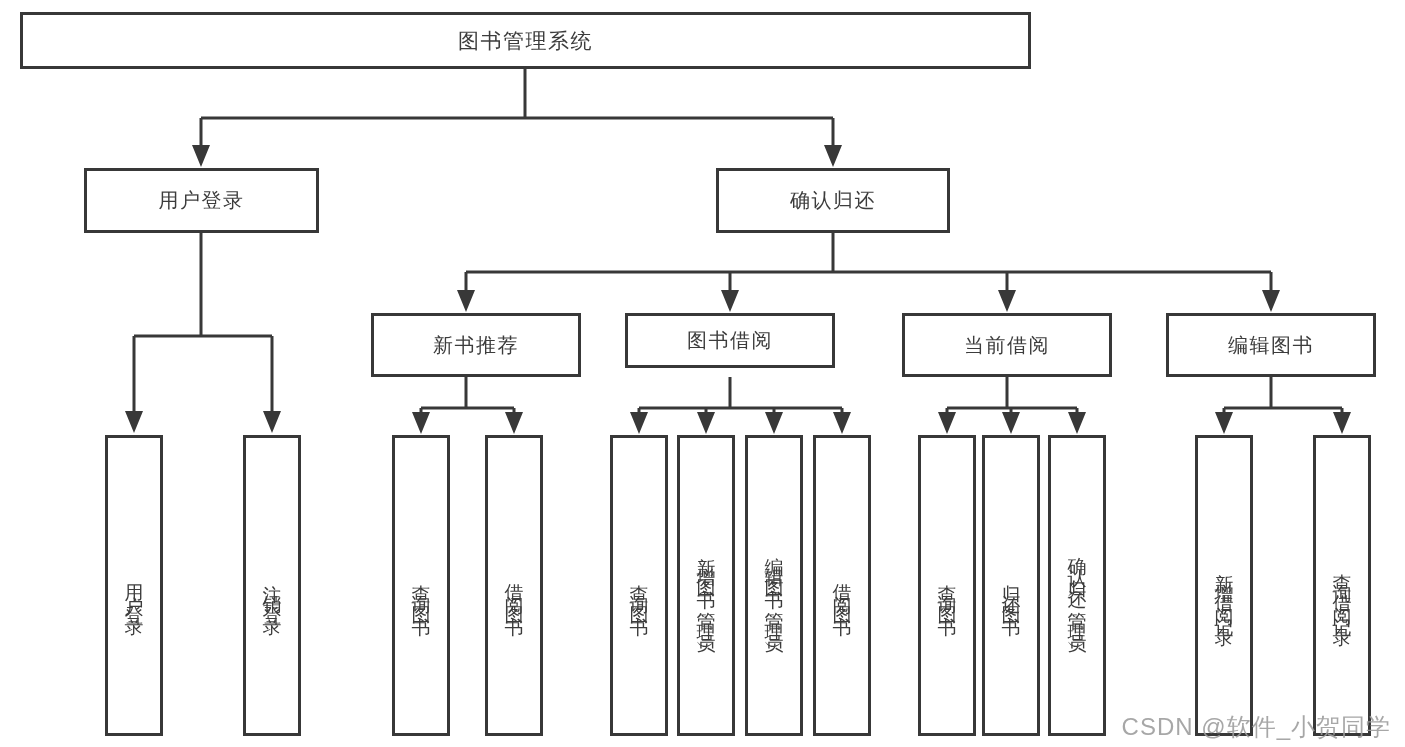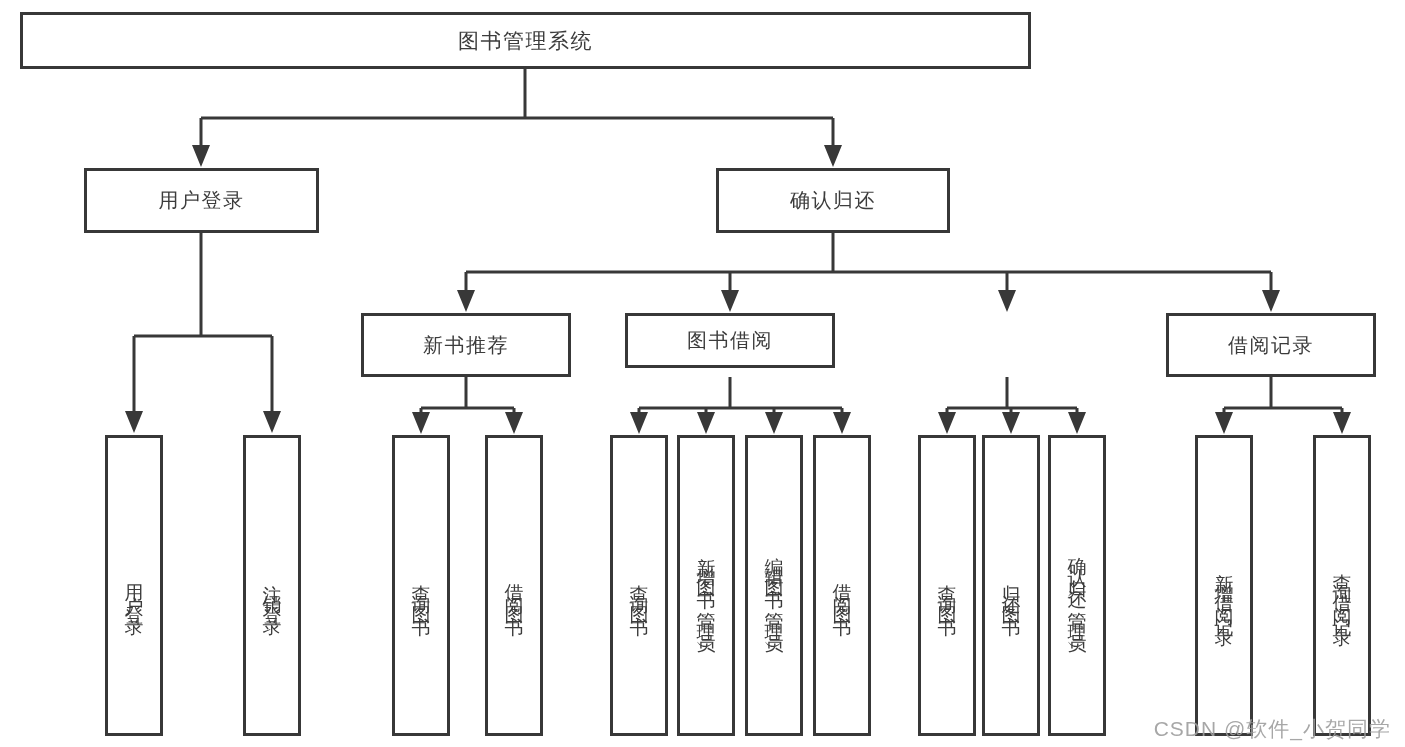--- a/index.html
+++ b/index.html
@@ -31,21 +31,21 @@
   .node.vtext{
     writing-mode:vertical-rl;
     text-orientation:mixed;
     font-size:19px;
     letter-spacing:11px;
   }
   .node.vtext .lbl{padding-inline-start:11px;}
   #node-root {left:20px;  top:12px;  width:1011px;height:57px; font-size:21px;}
   #node-l2-0 {left:84px;  top:168px; width:235px; height:65px;}
   #node-l2-1 {left:716px; top:168px; width:234px; height:65px;}
-  #node-l3-0 {left:361px; top:313px; width:210px; height:64px;}
+  #node-l3-0 {left:371px; top:313px; width:210px; height:64px;}
   #node-l3-1 {left:625px; top:313px; width:210px; height:55px;}
   #node-l3-2 {left:902px; top:313px; width:210px; height:64px;}
   #node-l3-3 {left:1166px;top:313px; width:210px; height:64px;}
   .leaf{top:435px;width:58px;height:301px;}
   #leaf-0 {left:105px;}
   #leaf-1 {left:243px;}
   #leaf-2 {left:392px;}
   #leaf-3 {left:485px;}
   #leaf-4 {left:610px;}
   #leaf-5 {left:677px;}
@@ -53,21 +53,21 @@
   #leaf-7 {left:813px;}
   #leaf-8 {left:918px;}
   #leaf-9 {left:982px;}
   #leaf-10{left:1048px;}
   #leaf-11{left:1195px;}
   #leaf-12{left:1313px;}
   .watermark{
     position:absolute;
     right:14px;
     bottom:4px;
-    font-size:21px;
+    font-size:24px;
     color:var(--watermark);
     opacity:0.9;
     letter-spacing:1px;
     z-index:2;
     white-space:nowrap;
   }
 </style>
 </head>
 <body>
 
@@ -114,22 +114,25 @@
   <div class="node" id="node-l2-1">
     <span class="lbl">确认归还</span>
   </div>
 
   <div class="node" id="node-l3-0">
     <span class="lbl">新书推荐</span>
   </div>
   <div class="node" id="node-l3-1">
     <span class="lbl">图书借阅</span>
   </div>
+  <div class="node" id="node-l3-2">
+    <span class="lbl">当前借阅</span>
+  </div>
   <div class="node" id="node-l3-3">
-    <span class="lbl">借阅记录</span>
+    <span class="lbl">编辑图书</span>
   </div>
 
   <div class="node vtext leaf" id="leaf-0">
     <span class="lbl">用户登录</span>
   </div>
   <div class="node vtext leaf" id="leaf-1">
     <span class="lbl">注销登录</span>
   </div>
   <div class="node vtext leaf" id="leaf-2">
     <span class="lbl">查询图书</span>

